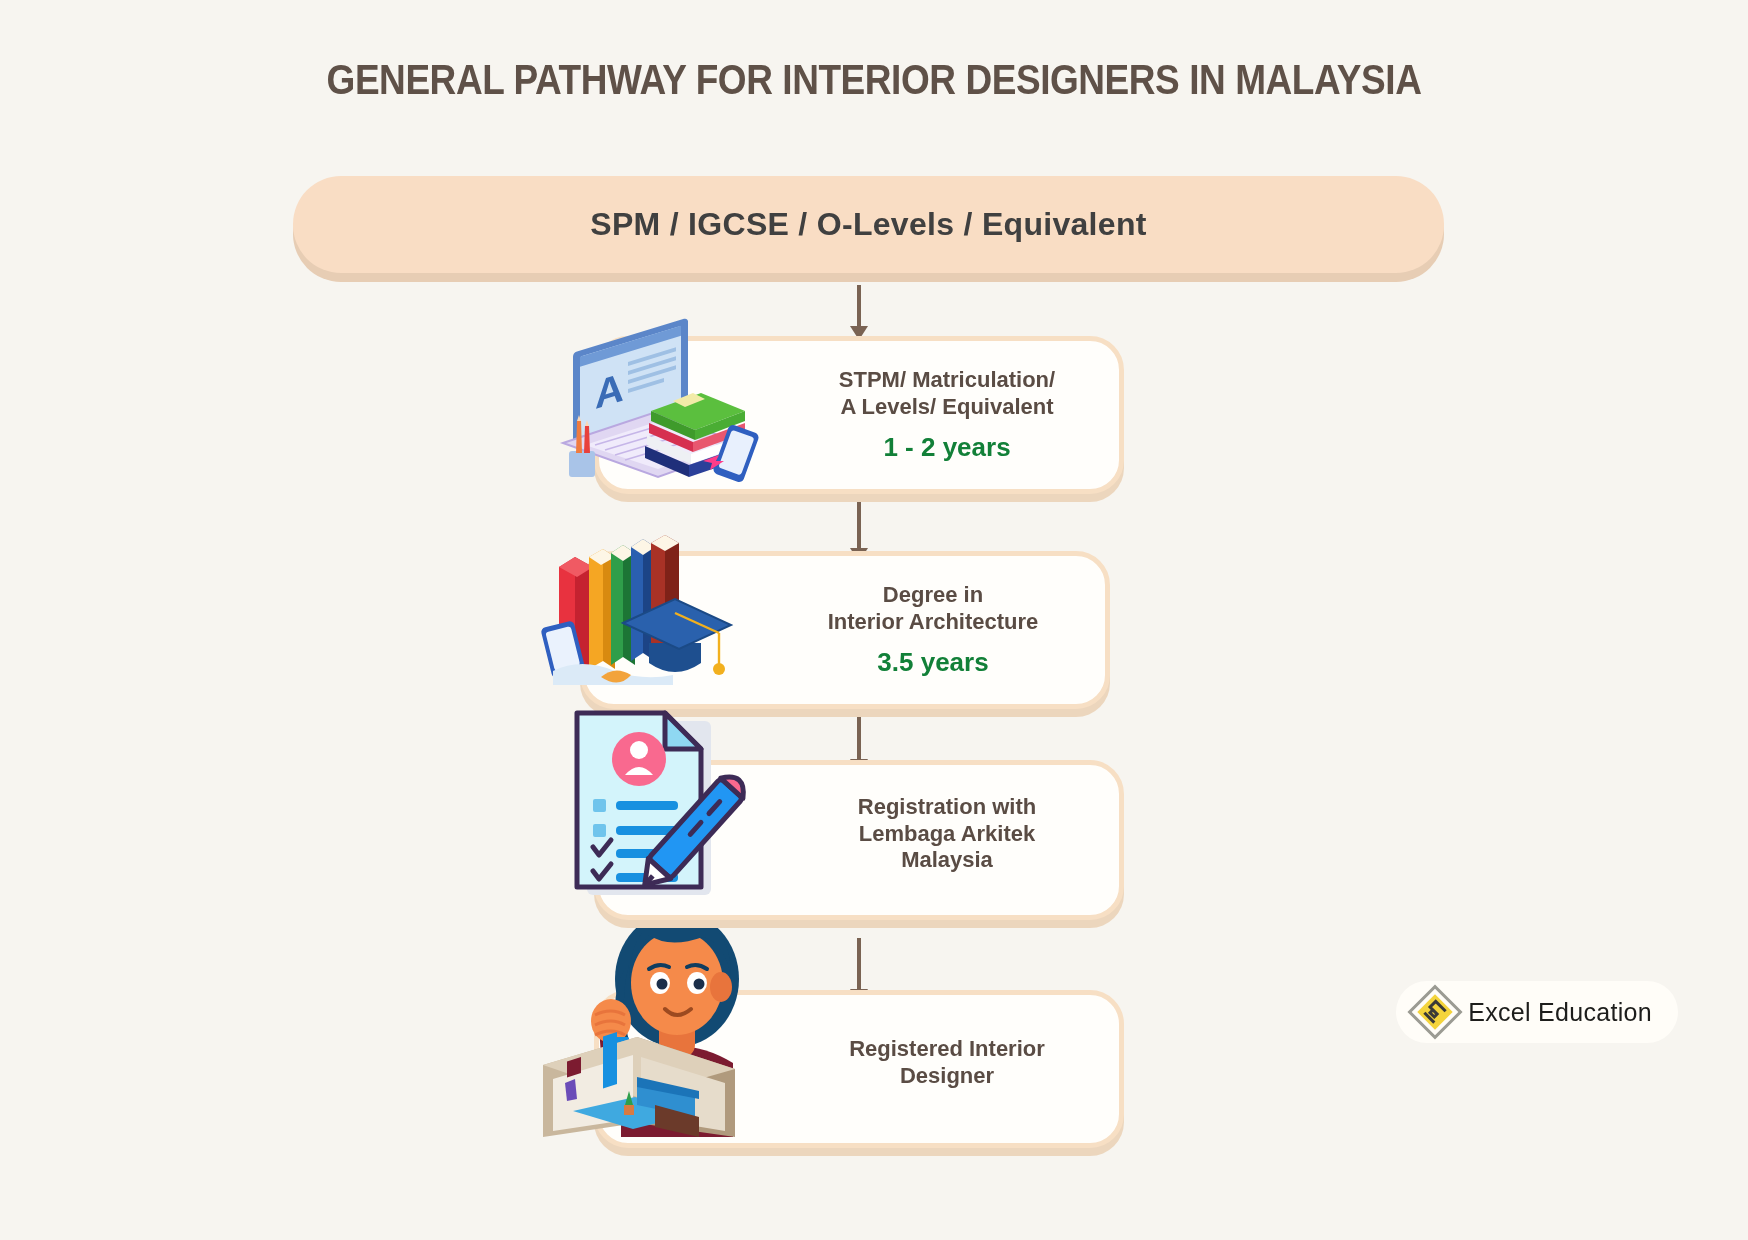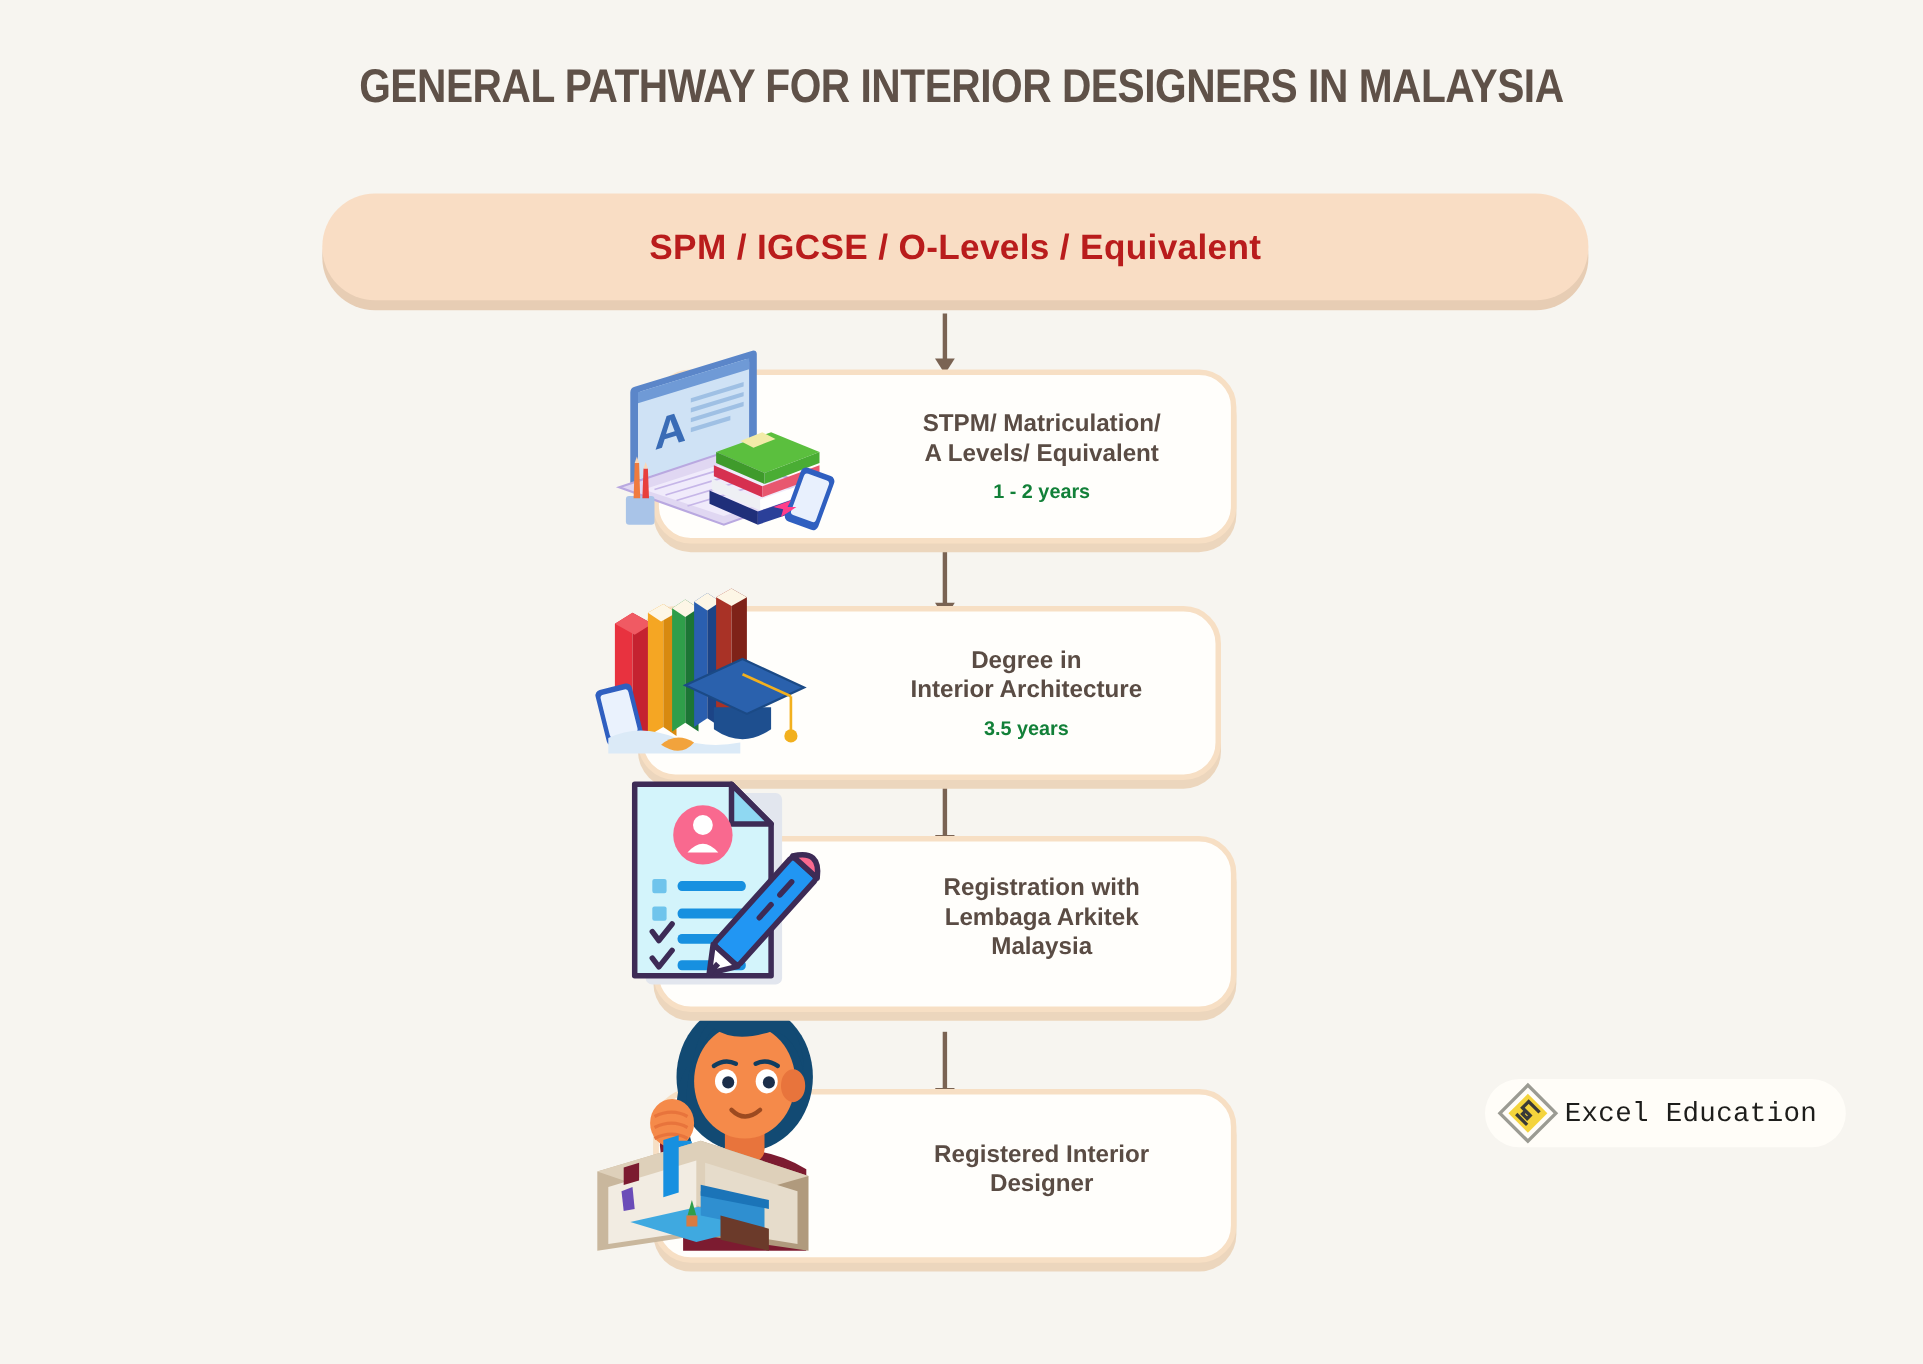--- a/index.html
+++ b/index.html
@@ -28,21 +28,21 @@
   .banner{
     position:absolute;
     left:293px; top:176px;
     width:1151px; height:97px;
     background:#f9ddc4;
     border-radius:48px;
     box-shadow:0 9px 0 0 #e7cdb4;
     display:flex; align-items:center; justify-content:center;
   }
   .banner-label{
-    font-size:32px; font-weight:bold; color:#b91c1c;
+    font-size:32px; font-weight:bold; color:#404040;
     letter-spacing:0.3px;
   }
 
   
   .arrow{
     position:absolute; left:857px; width:4px;
     background:#7a6353;
   }
   .arrow::after{
     content:""; position:absolute; left:-7px; bottom:-13px;
@@ -71,21 +71,21 @@
     text-align:center;
     padding-right:14px;
   }
   .card .ttl{
     font-size:22px; font-weight:bold; color:#5a4c44;
     line-height:1.22;
     white-space:pre-line;
   }
   .card .yrs{
     margin-top:12px;
-    font-size:18px; font-weight:bold;
+    font-size:26px; font-weight:bold;
     color:#128038;
   }
   .card .art{
     position:absolute;
     pointer-events:none;
   }
 
   #card1{ left:594px; top:336px; width:530px; height:158px; }
   #card2{ left:580px; top:551px; width:530px; height:158px; }
   #card3{ left:594px; top:760px; width:530px; height:160px; }
@@ -94,21 +94,21 @@
   
   .logo{
     position:absolute; right:70px; bottom:73px;
     height:62px; padding:0 26px 0 16px;
     background:#fffdf8; border-radius:31px;
     display:flex; align-items:center; gap:10px;
   }
   .logo-text{
     font-size:25px; color:#1d1d1b;
     letter-spacing:0.3px;
-    font-family:Liberation Mono, monospace;
+    font-family:Liberation Sans, sans-serif;
     font-weight:400;
   }
   svg{ display:block; overflow:visible; }
 </style>
 </head>
 <body>
 
 <div class="page">
 
   <div class="title">GENERAL PATHWAY FOR INTERIOR DESIGNERS IN MALAYSIA</div>

